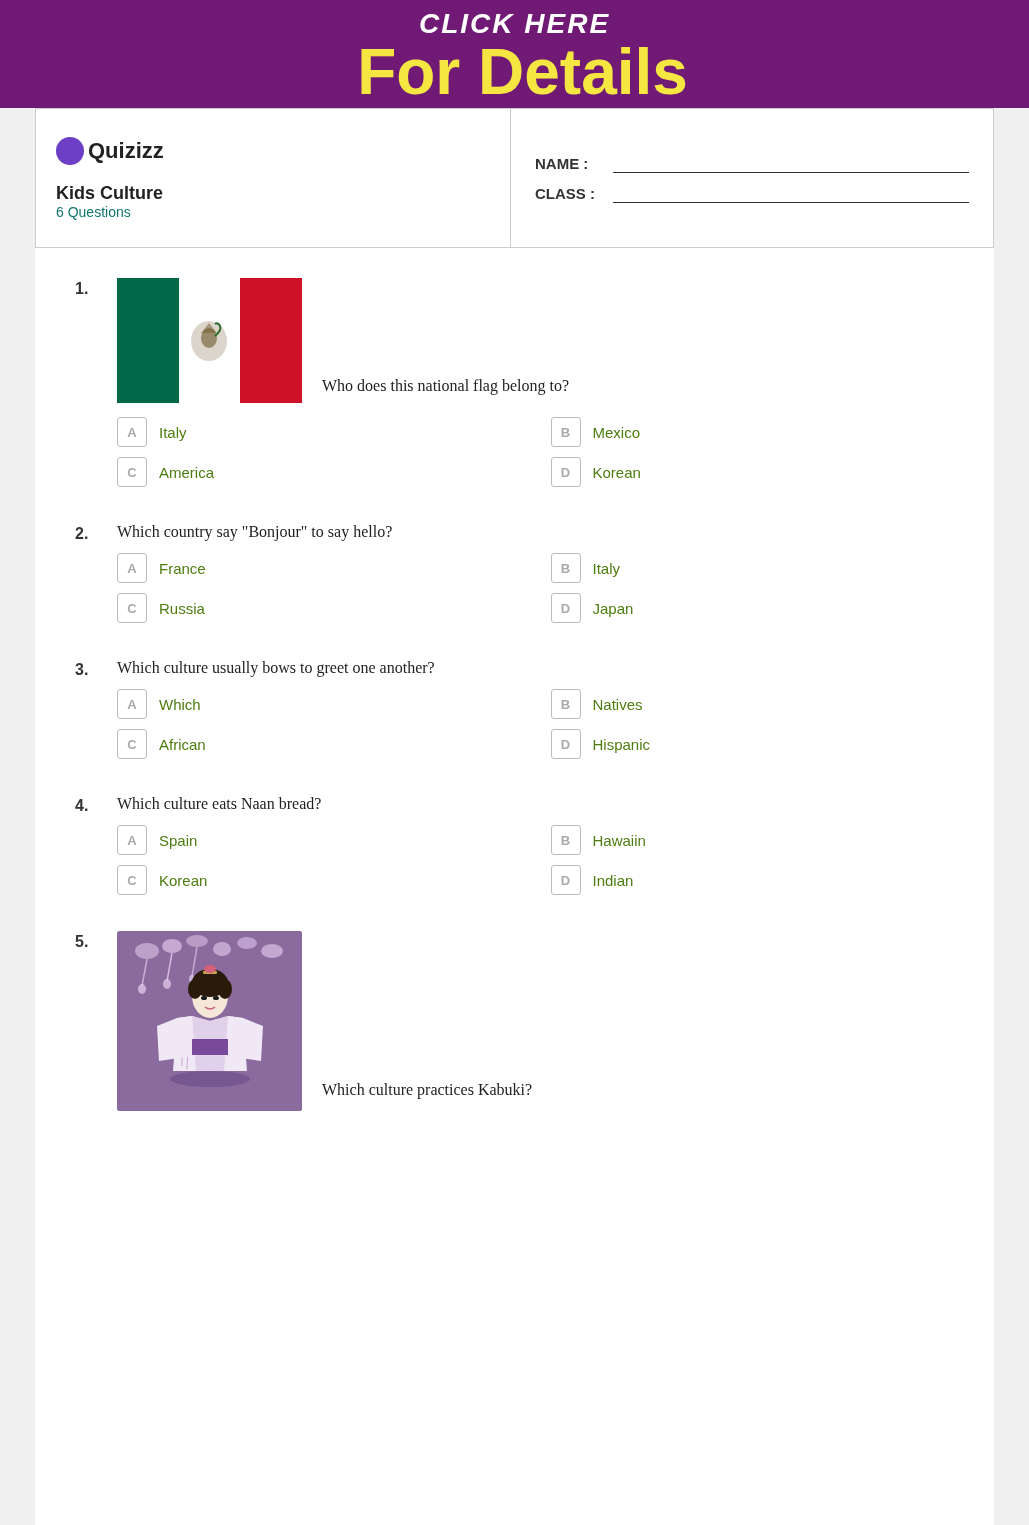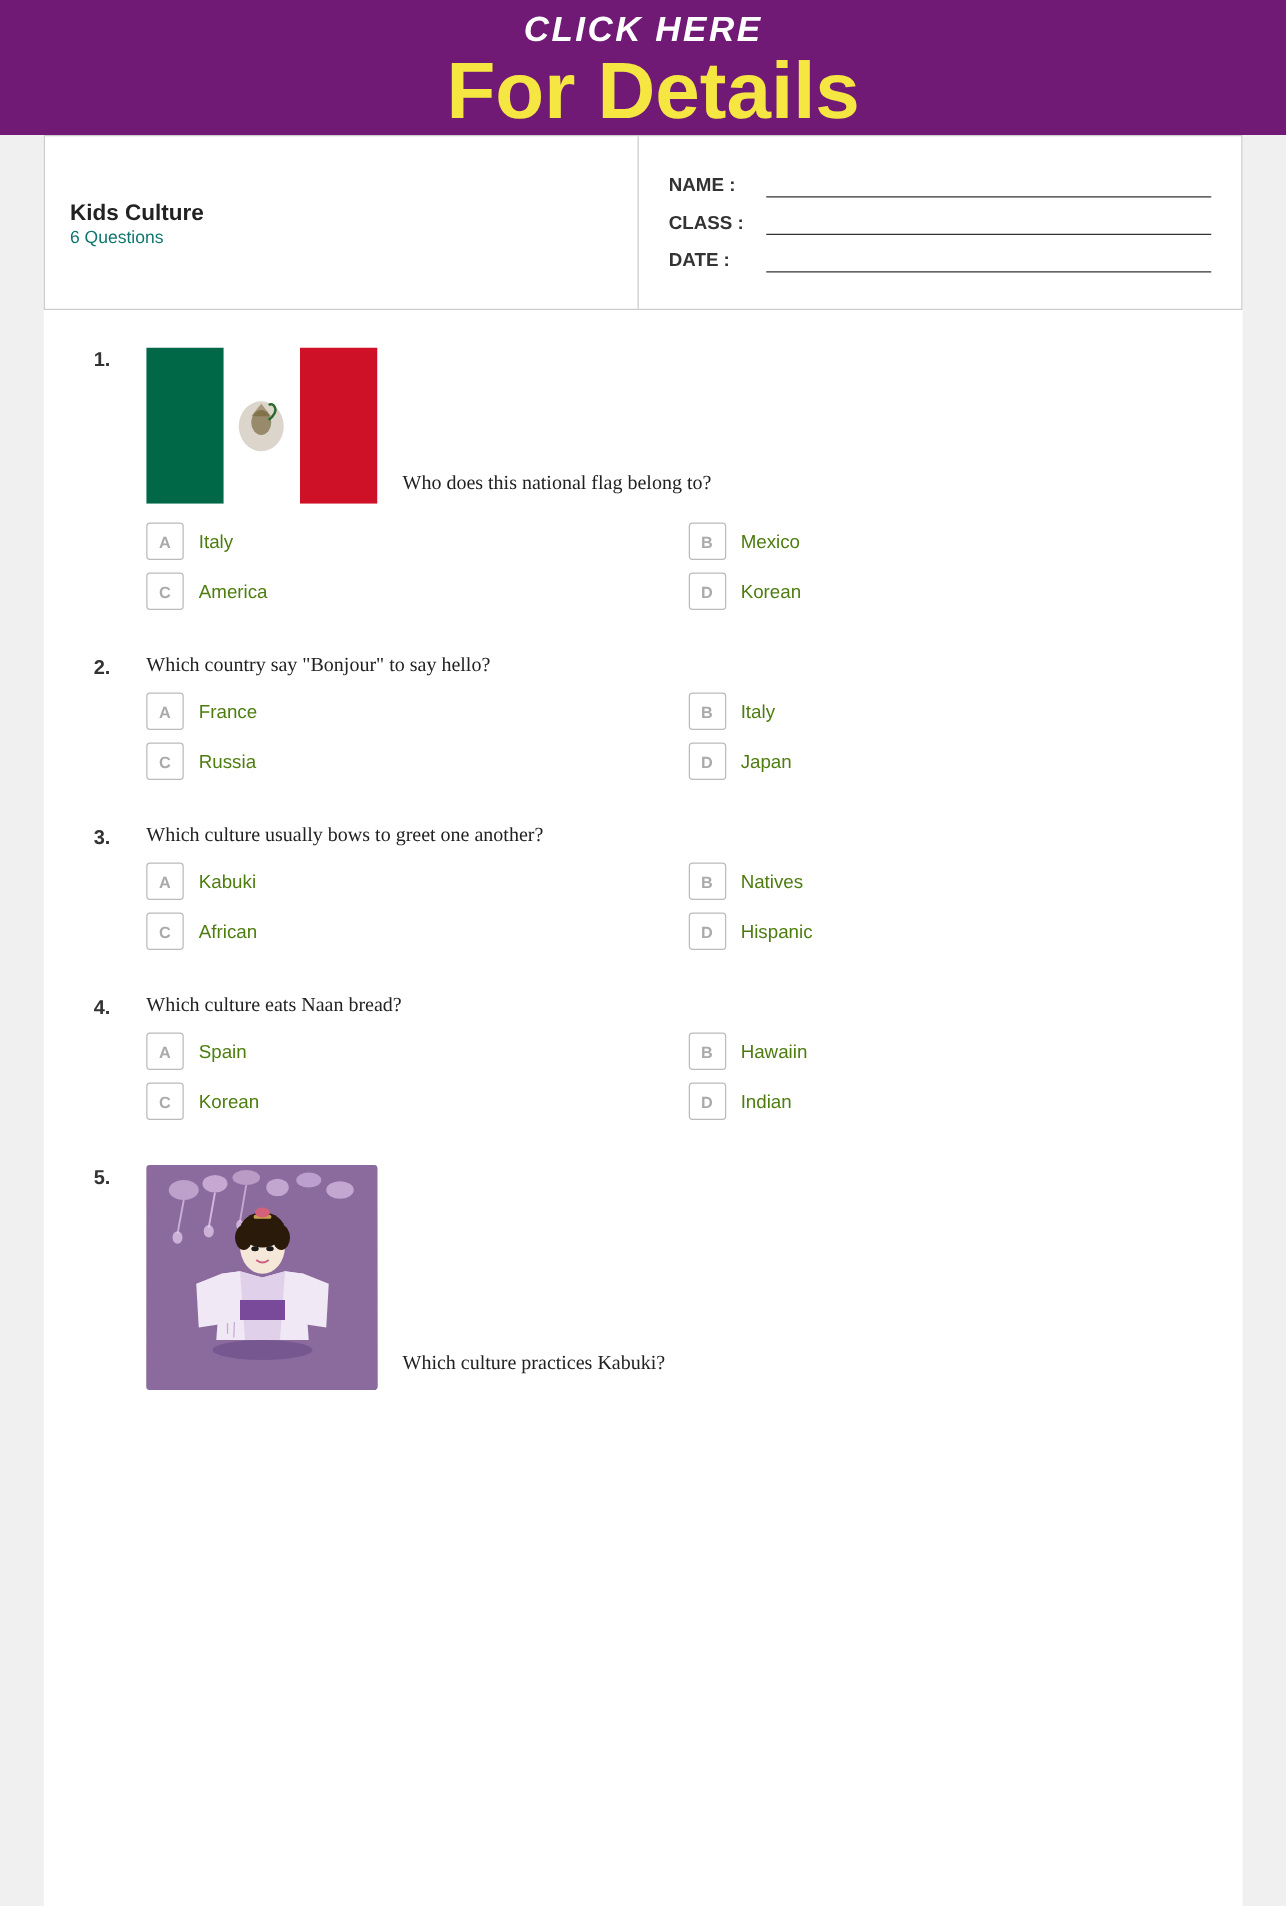--- a/index.html
+++ b/index.html
@@ -192,34 +192,34 @@
 </head>
 <body>
 
 <div class="top-banner">
   <div class="click-here-line1">CLICK HERE</div>
   <div class="click-here-line2">For Details</div>
 </div>
 
 <div class="header-box">
   <div class="header-left">
+    <div class="quizizz-logo">
+      <span class="quizizz-logo-icon"></span>
+      <span class="quizizz-logo-text">Quizizz</span>
+    </div>
     <div class="quiz-title">Kids Culture</div>
     <div class="quiz-subtitle">6 Questions</div>
   </div>
   <div class="header-right">
     <div class="field-row">
       <span class="field-label">NAME :</span>
       <div class="field-line"></div>
     </div>
     <div class="field-row">
       <span class="field-label">CLASS :</span>
-      <div class="field-line"></div>
-    </div>
-    <div class="field-row">
-      <span class="field-label">DATE :</span>
       <div class="field-line"></div>
     </div>
   </div>
 </div>
 
 <div class="worksheet">
 
   <div class="question-block">
     <div class="question-header">
       <span class="question-num">1.</span>
@@ -295,21 +295,21 @@
   </div>
 
   <div class="question-block">
     <div class="question-header">
       <span class="question-num">3.</span>
       <div class="question-content">
         <div class="question-text">Which culture usually bows to greet one another?</div>
         <div class="answers-grid">
           <div class="answer-option">
             <div class="option-badge">A</div>
-            <span class="option-text">Kabuki</span>
+            <span class="option-text">Which</span>
           </div>
           <div class="answer-option">
             <div class="option-badge">B</div>
             <span class="option-text">Natives</span>
           </div>
           <div class="answer-option">
             <div class="option-badge">C</div>
             <span class="option-text">African</span>
           </div>
           <div class="answer-option">

